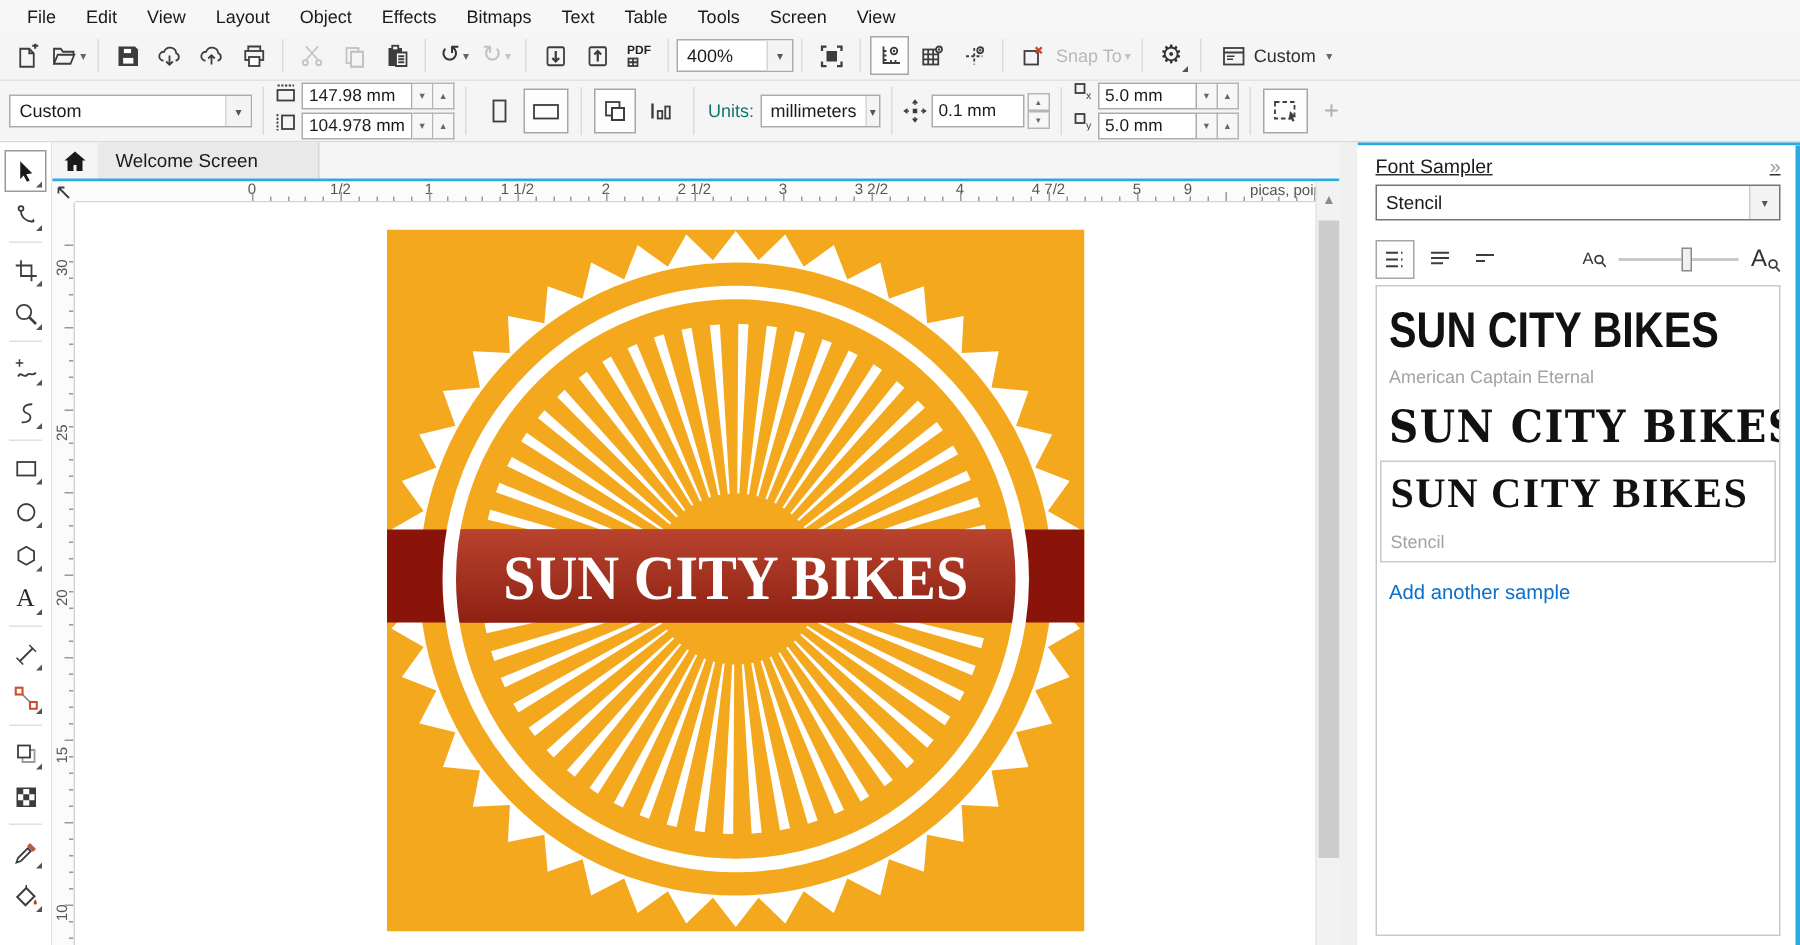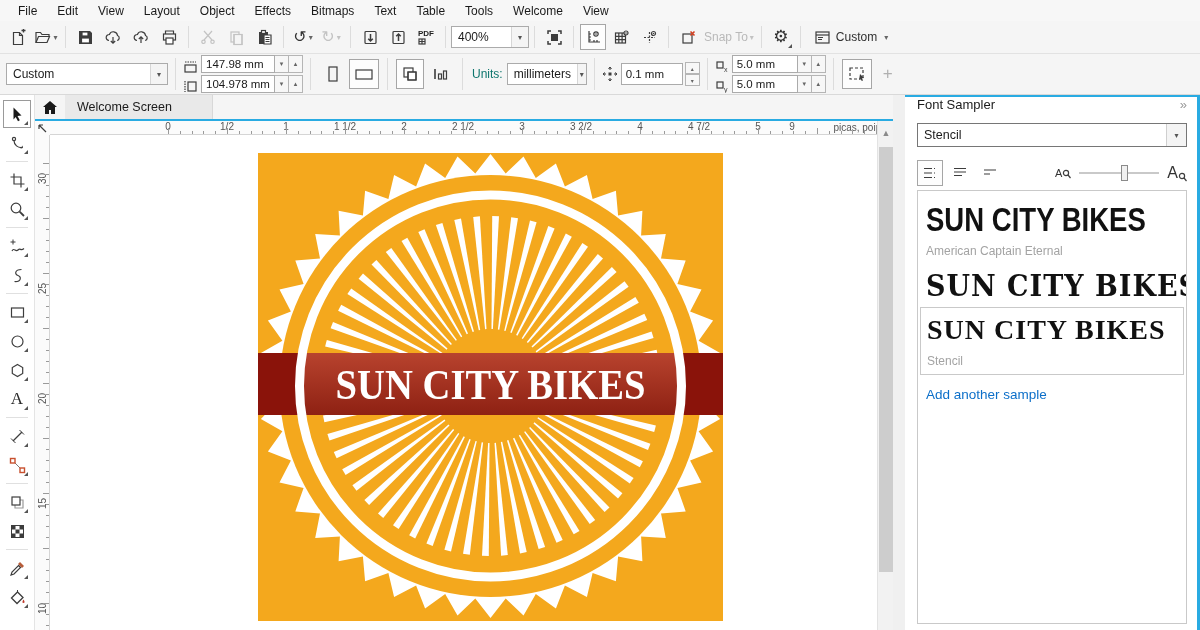--- a/index.html
+++ b/index.html
@@ -28,21 +28,21 @@
   .launch-btn { display:flex; align-items:center; gap:5px; padding:0 6px; }
   .pdf-ic { font-weight:bold; font-size:8px; letter-spacing:0; color:#222; line-height:8px; text-align:center; }
 
   
   .propbar { position:absolute; left:0; top:54px; width:1200px; height:41px; background:#f5f5f5; border-bottom:1px solid #d9d9d9; display:flex; align-items:center; padding-left:6px; }
   .pgroup { display:flex; align-items:center; }
   .pb-sep { width:1px; height:32px; background:#dcdcdc; margin:0 7px; }
   .field { height:18px; background:#fff; border:1px solid #ababab; font-size:11.5px; display:flex; align-items:center; padding:0 4px; color:#1a1a1a; }
   .sp { display:flex; }
   .sp b { width:14px; height:18px; border:1px solid #b5b5b5; border-left:none; background:#f7f7f7; font-size:7px; color:#666; display:flex; align-items:center; justify-content:center; font-weight:normal; }
-  .dimrow { display:flex; align-items:flex-end; margin:1px 0; }
+  .dimrow { display:flex; align-items:flex-start; margin:1px 0; }
   .vspin { display:flex; flex-direction:column; }
   .vspin b { width:15px; height:12px; border:1px solid #b5b5b5; background:#f7f7f7; font-size:6px; color:#666; display:flex; align-items:center; justify-content:center; font-weight:normal; }
   .miniic { margin-right:3px; display:flex; }
   .plabel { margin:0 4px 0 2px; color:#0f766e; }
   .plus { color:#b0b0b0; font-size:17px; margin-left:10px; }
 
   
   .toolbox { position:absolute; left:0; top:95px; width:35px; height:535px; background:#ffffff; border-right:1px solid #e4e4e4; padding-top:4px; }
   .tool { width:28px; height:28px; margin:1px auto; display:flex; align-items:center; justify-content:center; position:relative; border:1px solid transparent; }
   .tool.selected { border:1px solid #9a9a9a; background:#fff; }
@@ -68,21 +68,21 @@
   .canvas { position:absolute; left:50px; top:135px; width:827px; height:495px; background:#ffffff; overflow:hidden; }
   .badge-wrap { position:absolute; left:208px; top:18px; width:465px; height:468px; }
 
   .vscroll { position:absolute; left:877px; top:121px; width:16px; height:509px; background:#f2f2f2; border-left:1px solid #e3e3e3; }
   .vscroll .arrow { position:absolute; left:0; top:4px; width:16px; height:16px; color:#8a8a8a; font-size:9px; display:flex; align-items:center; justify-content:center; }
   .vscroll .thumb { position:absolute; left:1px; top:26px; width:14px; height:425px; background:#cdcdcd; }
   .splitter { position:absolute; left:893px; top:95px; width:12px; height:535px; background:#f0f0f0; }
 
   
   .docker { position:absolute; left:905px; top:97px; width:295px; height:533px; background:#ffffff; border-right:3px solid #29abe2; padding:0 10px 0 12px; }
-  .docker-header { height:26px; display:flex; justify-content:space-between; }
+  .docker-header { height:26px; display:flex; align-items:center; justify-content:space-between;text-decoration:underline; }
   .docker-title { font-size:13px; color:#1a1a1a; }
   .docker-chevrons { color:#9a9a9a; font-size:13px; }
   .font-combo { height:24px; border:1px solid #767676; display:flex; align-items:center; background:#fff; margin-bottom:9px; }
   .font-combo .cval { flex:1; padding:0 6px; font-size:12.5px; color:#1a1a1a; }
   .font-combo .cbtn { width:20px; height:100%; border-left:1px solid #cfcfcf; background:#f4f4f4; display:flex; align-items:center; justify-content:center; font-size:8px; color:#555; }
   .sampler-tools { height:34px; display:flex; align-items:center; }
   .vbtn { width:26px; height:26px; border:1px solid transparent; display:flex; align-items:center; justify-content:center; margin-right:4px; }
   .slider { position:relative; width:80px; height:20px; margin:0 8px; }
   .slider .track { position:absolute; left:0; right:0; top:9px; height:2px; background:#c9c9c9; }
   .slider .thumb { position:absolute; left:42px; top:2px; width:7px; height:16px; background:#f0f0f0; border:1px solid #8a8a8a; }
@@ -110,21 +110,21 @@
     <span class="menu-item">File</span>
     <span class="menu-item">Edit</span>
     <span class="menu-item">View</span>
     <span class="menu-item">Layout</span>
     <span class="menu-item">Object</span>
     <span class="menu-item">Effects</span>
     <span class="menu-item">Bitmaps</span>
     <span class="menu-item">Text</span>
     <span class="menu-item">Table</span>
     <span class="menu-item">Tools</span>
-    <span class="menu-item">Welcome</span>
+    <span class="menu-item">Screen</span>
     <span class="menu-item">View</span>
   </div>
 
   <div class="stdbar">
     <div class="tbtn">
       <svg class="ic" width="17" height="17" viewBox="0 0 17 17">
           <path d="M3.5 3.5h6l3 3v9h-9z"></path>
           <path d="M9.5 3.5v3h3"></path>
           <path d="M11.5 1.5h4M13.5 0v3.5" stroke-width="1.4"></path>
         </svg>

